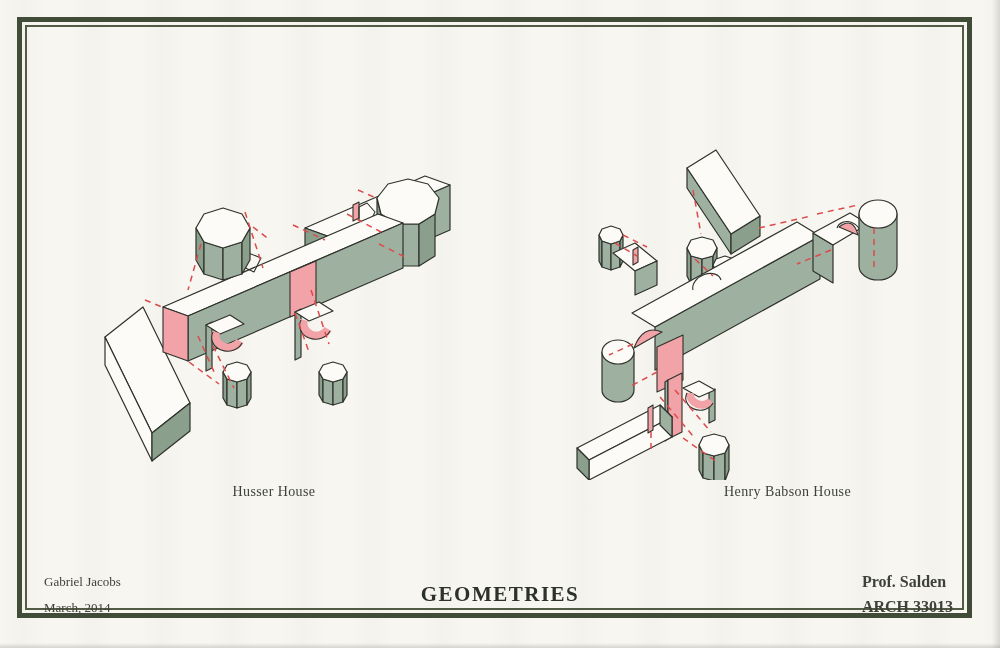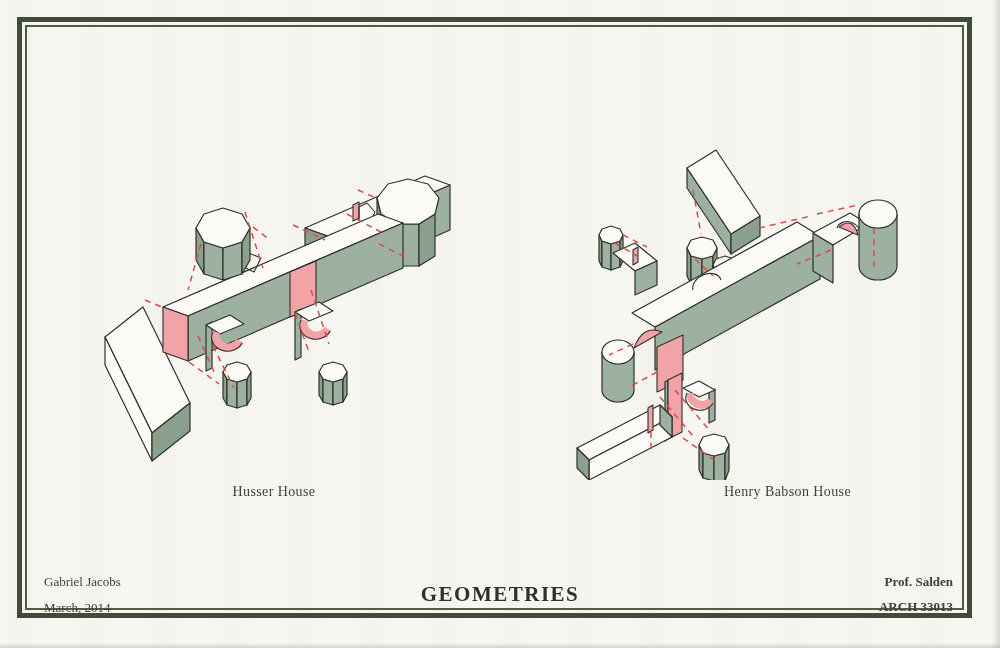--- a/index.html
+++ b/index.html
@@ -34,22 +34,22 @@
   .figure-svg{position:absolute;}
   #husser-svg{left:85px;top:150px;}
   #babson-svg{left:565px;top:140px;}
   .figure-label{
     position:absolute;top:484px;width:220px;text-align:center;
     font-size:14px;letter-spacing:0.4px;color:var(--text,#3e413a);
   }
   #husser-label{left:164px;}
   #babson-label{left:631px;text-align:right;}
   .author-block{position:absolute;left:44px;top:569px;font-size:13px;line-height:26px;}
-  .right-block{position:absolute;right:47px;top:569px;font-size:13px;line-height:25px;
-    text-align:right;font-weight:bold;}
+  .right-block{position:absolute;right:47px;top:569px;font-size:16px;line-height:25px;
+    text-align:left;font-weight:bold;}
   .board-title{
     position:absolute;left:0;right:0;top:582px;text-align:center;
     font-size:21px;font-weight:bold;letter-spacing:1.5px;
     color:var(--title-text,#2c312b);
   }
   
   .top{fill:var(--face-top,#fcfbf7);stroke:var(--line,#2f322b);stroke-width:1.2;stroke-linejoin:round;}
   .side{fill:var(--face-side,#9eb0a0);stroke:var(--line,#2f322b);stroke-width:1.2;stroke-linejoin:round;}
   .side2{fill:var(--face-side-dark,#8aa08d);stroke:var(--line,#2f322b);stroke-width:1.2;stroke-linejoin:round;}
   .pink{fill:var(--cut-pink,#f1a3a8);stroke:var(--line,#2f322b);stroke-width:1.1;stroke-linejoin:round;}

